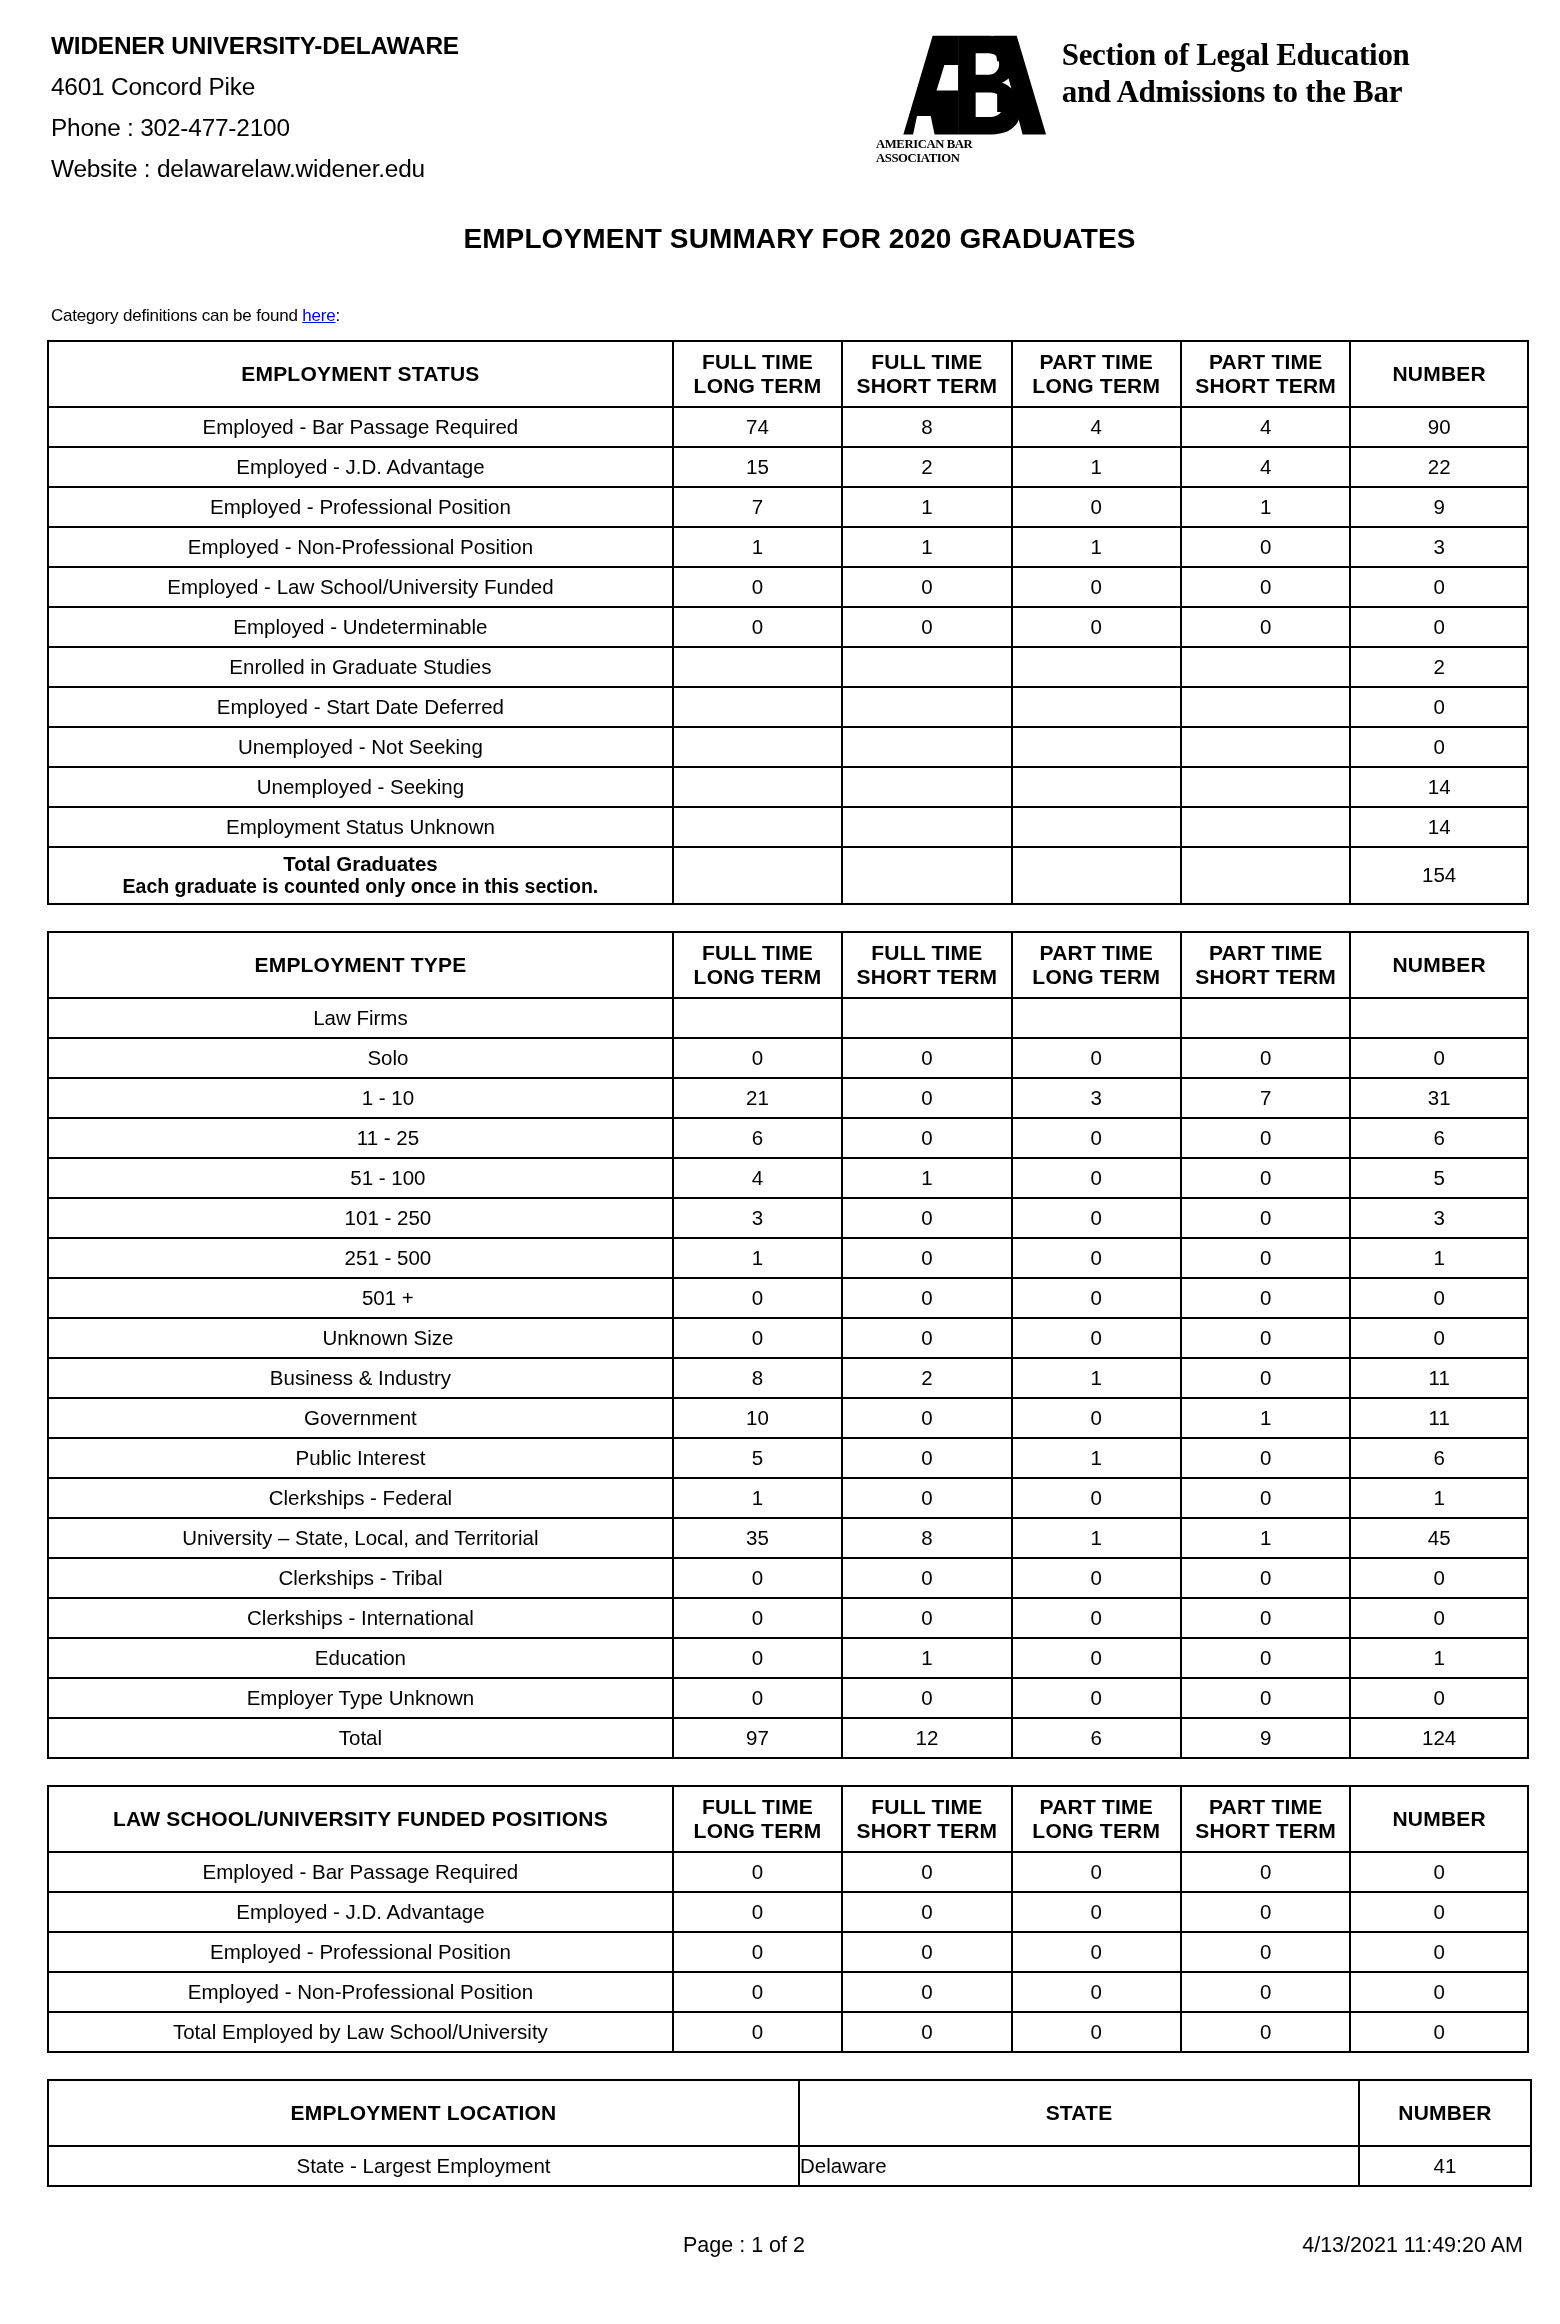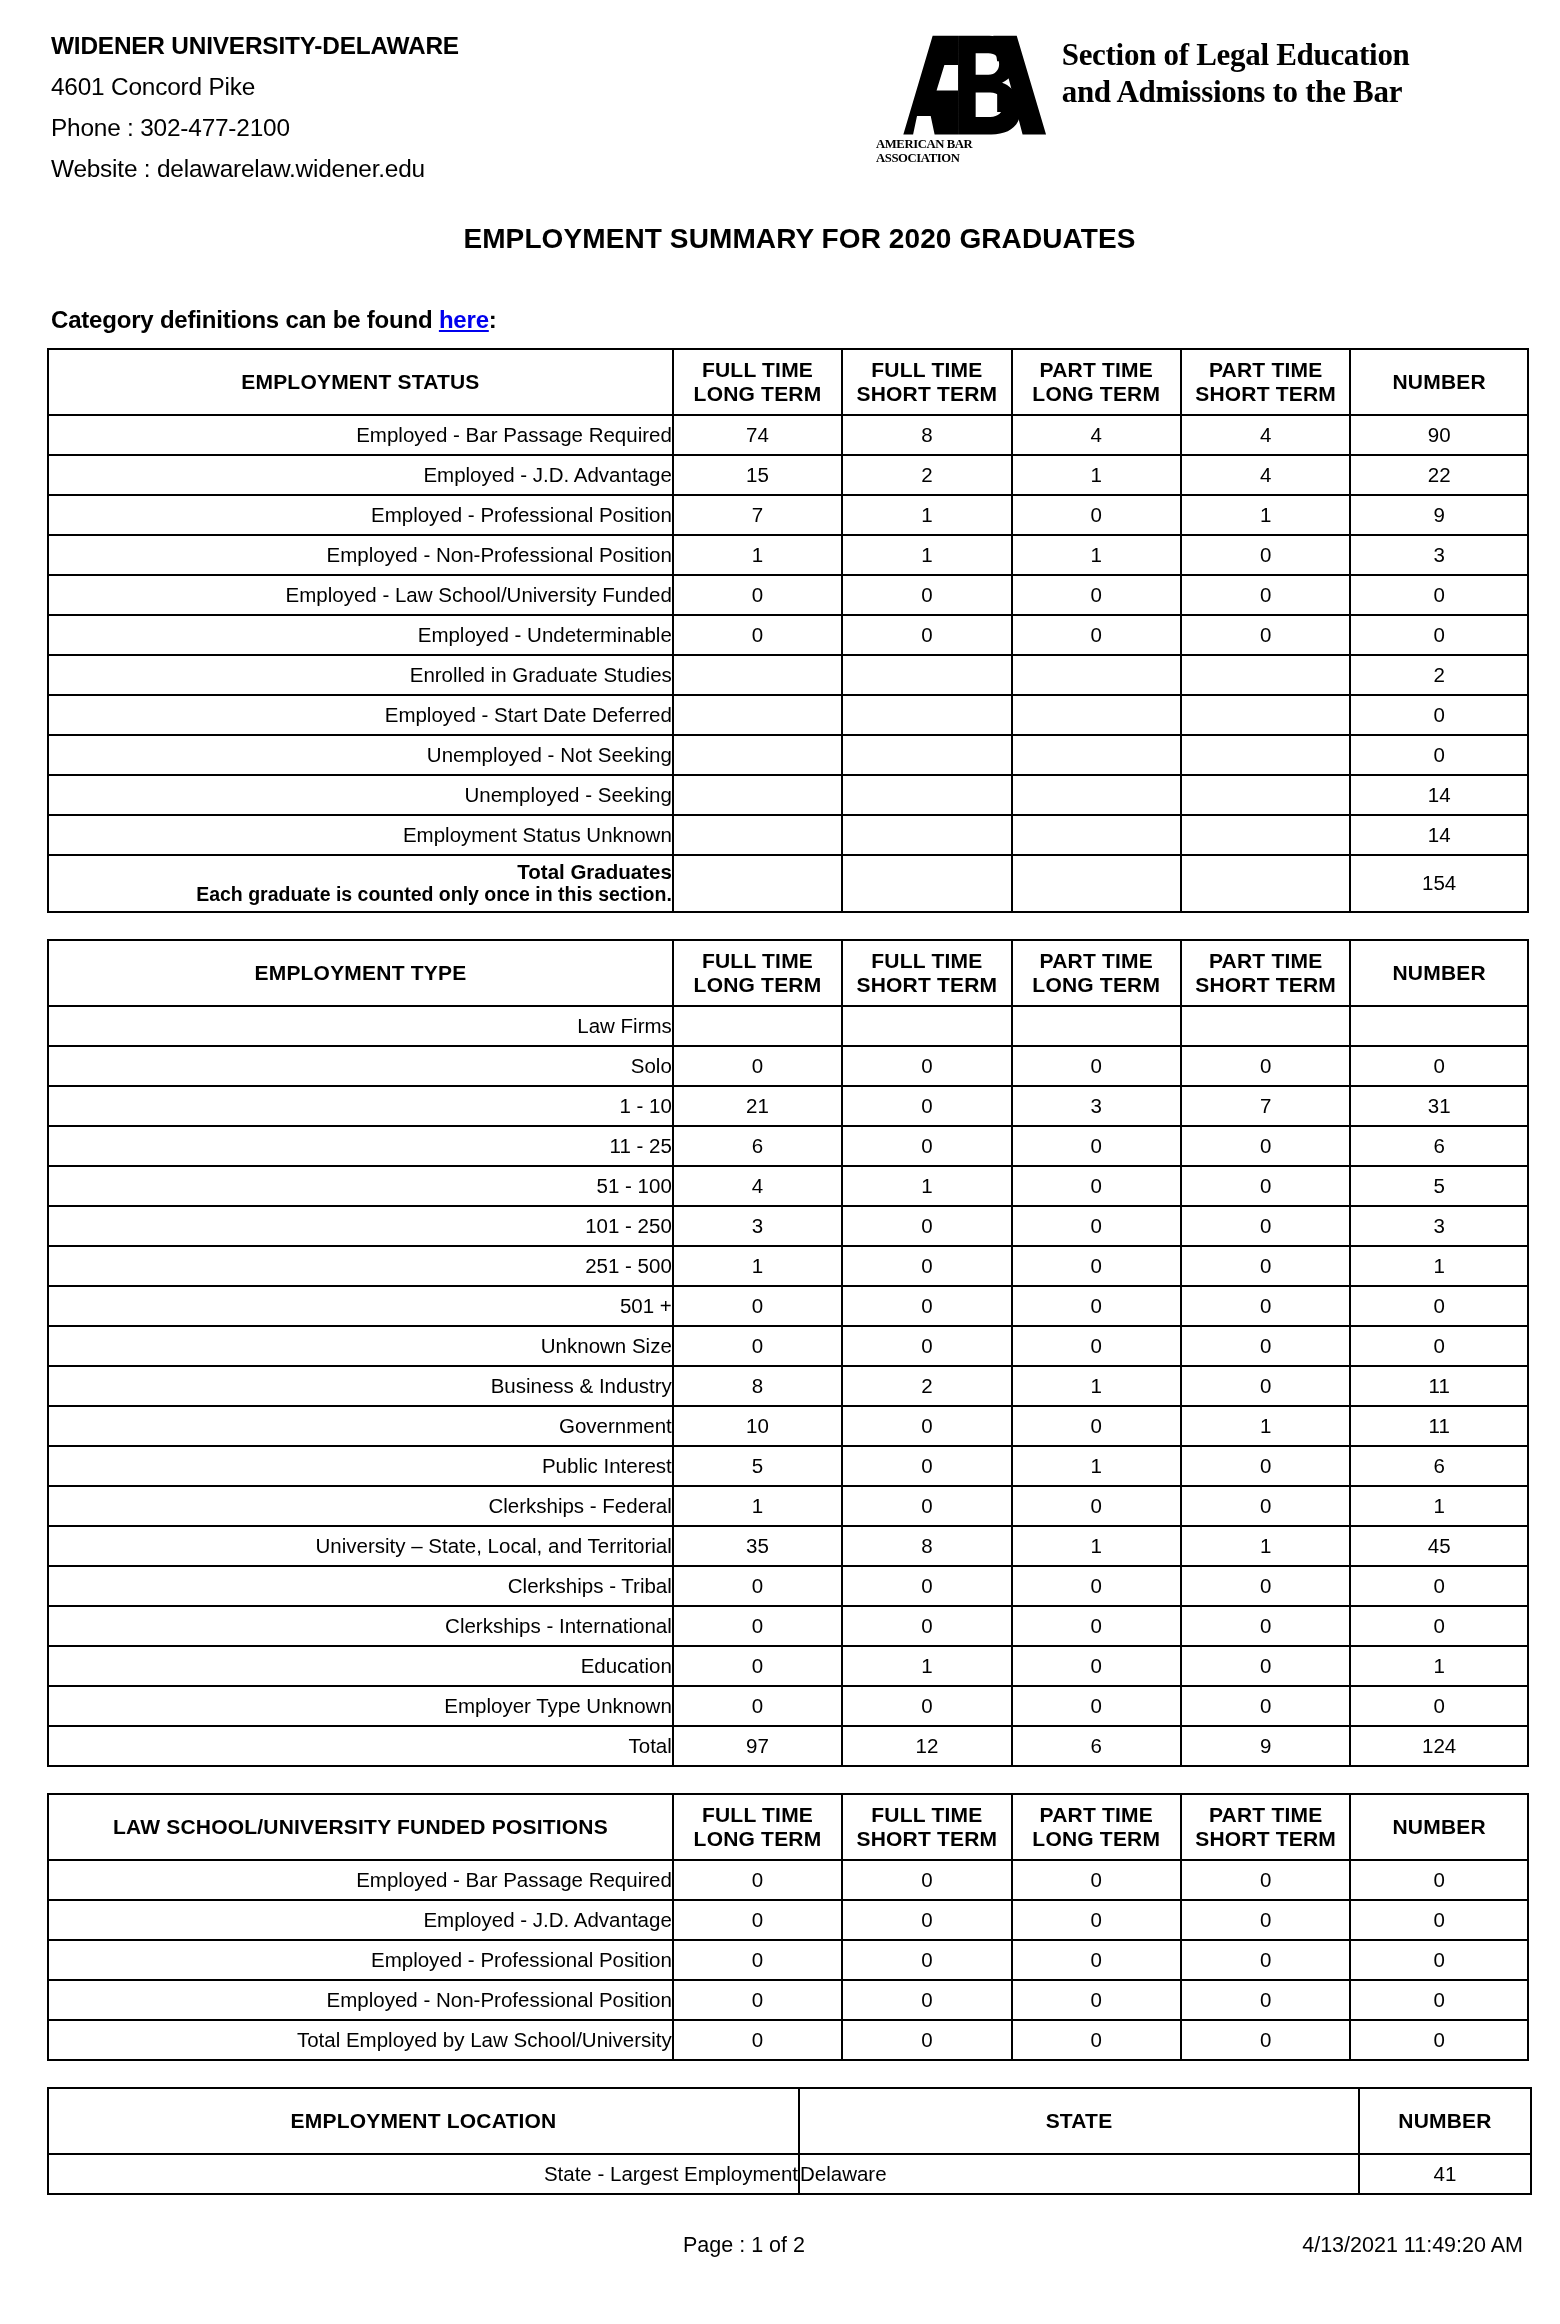--- a/index.html
+++ b/index.html
@@ -88,22 +88,22 @@
   
   .doc-title {
     text-align: center;
     font-size: 28px;
     font-weight: bold;
     letter-spacing: 0.1px;
     margin: 3.9px 0 0 39px;
   }
   .cat-def {
     margin: 51px 0 13.7px 35px;
-    font-size: 24px;
-    font-weight: bold;
+    font-size: 17px;
+    font-weight: normal;
     letter-spacing: -0.2px;
   }
   .cat-def .lnk {
     text-decoration: underline;
   }
 
   
   .tbl-wrap {
     margin: 0 0 0 31px;
     width: 1482px;
@@ -132,21 +132,21 @@
     line-height: 1.12;
   }
   th.lbl-head {
     text-align: left;
     padding-left: 9.8px;
     vertical-align: top;
     padding-top: 6.8px;
     border-radius: 8px;
   }
   td.lbl {
-    text-align: right;
+    text-align: center;
     padding-left: 9.8px;
   }
   td.lbl.indent { padding-left: 55px; }
   td.num { text-align: center; }
 
   .mt-sec { margin-top: 26px; }
 
   
   col.c-label { width: 605px; }
   col.c-ft    { width: 164px; }

